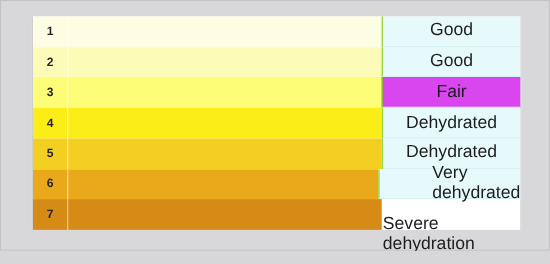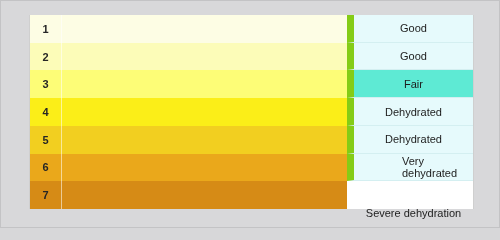--- a/index.html
+++ b/index.html
@@ -55,25 +55,25 @@
   .cell-swatch {
     flex: 1 1 auto;
     box-sizing: border-box;
   }
   .cell-status {
     flex: 0 0 126px;
     background: #e6fafc;
     display: flex;
     align-items: center;
     justify-content: center;
-    font-size: 11px;
+    font-size: 16px;
     color: #1d1d1d;
     box-sizing: border-box;
     border-bottom: 1px solid #d4eff1;
-    border-left: 7px solid #84cc16;
+    border-left: 1px solid #84cc16;
   }
   .scale-row:last-child .cell-status {
     border-bottom: none;
     margin-top: 32px;
   }
 </style>
 </head>
 <body>
 
 <div id="page" style="background: rgb(216, 216, 218);">
@@ -87,21 +87,21 @@
 
     <div class="scale-row">
       <div class="cell-index" style="background: rgb(252, 252, 184);">2</div>
       <div class="cell-swatch" style="background: rgb(252, 252, 184);"></div>
       <div class="cell-status" style="background: rgb(230, 250, 252);">Good</div>
     </div>
 
     <div class="scale-row">
       <div class="cell-index" style="background: rgb(253, 253, 119);">3</div>
       <div class="cell-swatch" style="background: rgb(253, 253, 119);"></div>
-      <div class="cell-status" style="background: #5eead4;">Fair</div>
+      <div class="cell-status" style="background: #d946ef;">Fair</div>
     </div>
 
     <div class="scale-row">
       <div class="cell-index" style="background: rgb(251, 238, 24);">4</div>
       <div class="cell-swatch" style="background: rgb(251, 238, 24);"></div>
       <div class="cell-status" style="background: rgb(230, 250, 252);">Dehydrated</div>
     </div>
 
     <div class="scale-row">
       <div class="cell-index" style="background: rgb(242, 207, 32);">5</div>

